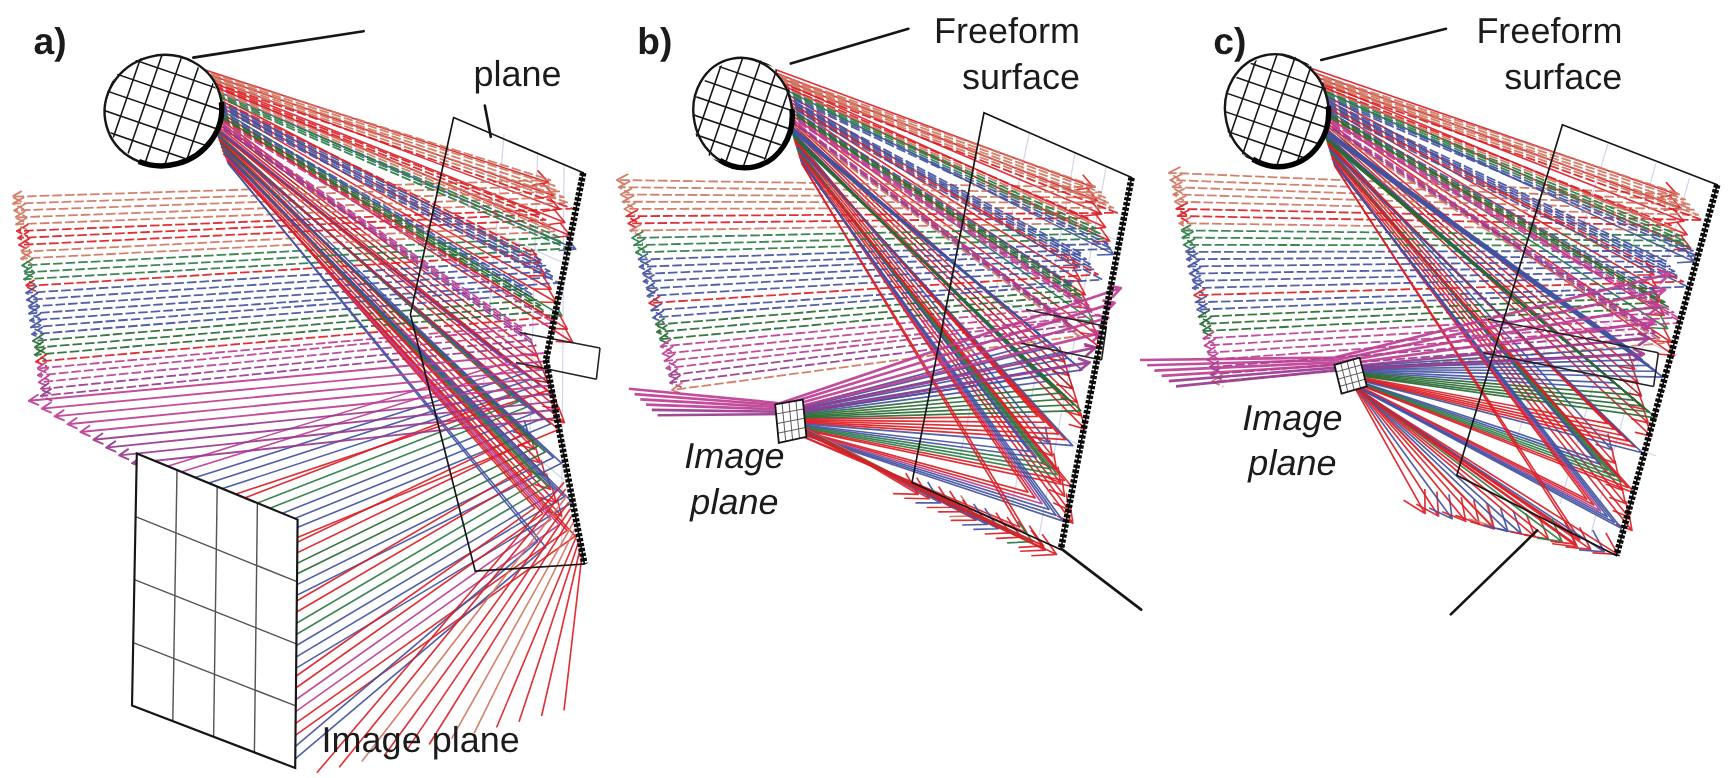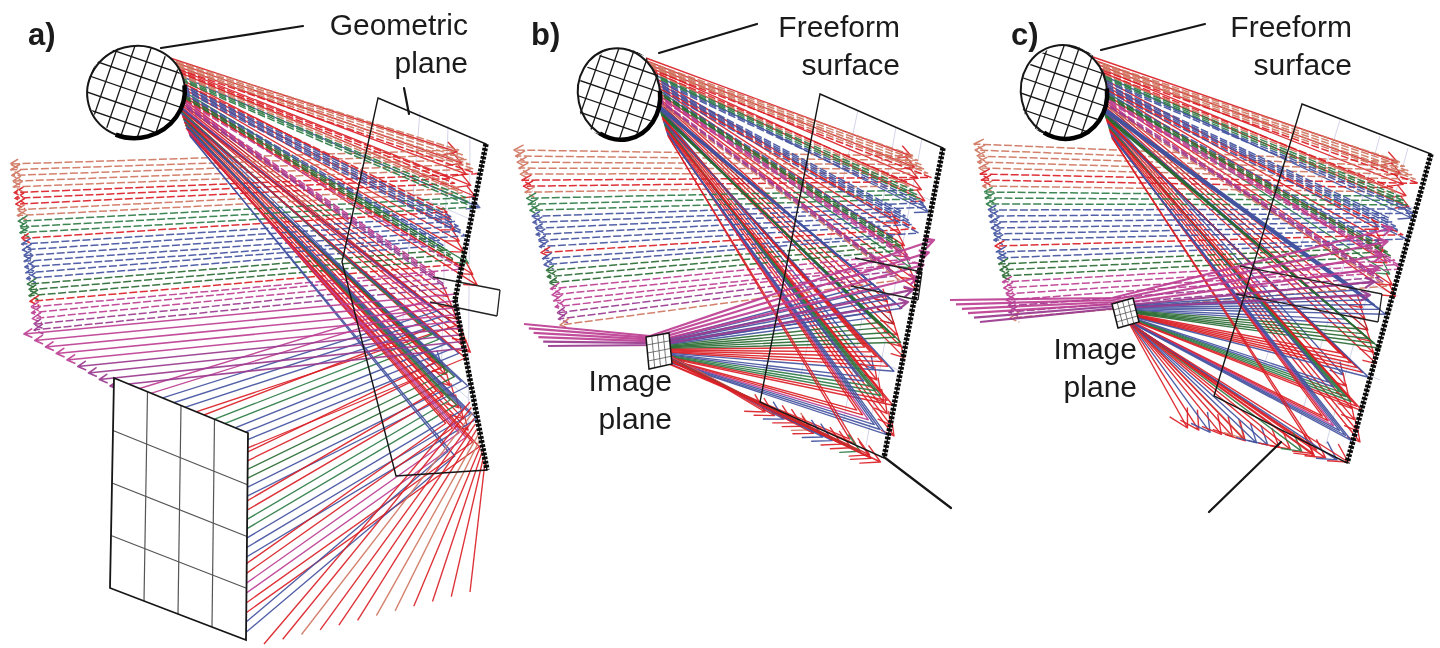--- a/index.html
+++ b/index.html
@@ -1,21 +1,21 @@
 <!DOCTYPE html>
 <html><head>
 <meta charset="utf-8">
 <style>
   html,body{margin:0;padding:0;background:#fff;}
   .fig{position:relative;width:1440px;height:648px;background:#ffffff;overflow:hidden;
        font-family:"Liberation Sans",sans-serif;}
   #figure-canvas{position:absolute;left:0;top:0;}
   .lab{position:absolute;color:#1b1b1b;font-size:30px;line-height:38px;white-space:nowrap;}
   .lab.r{text-align:right;}
-  .lab.c{text-align:right;white-space:normal;}
+  .lab.c{text-align:center;white-space:normal;font-style:italic;}
   .letter{font-weight:700;font-size:31px;}
 </style>
 </head>
 <body>
 
 <div class="fig">
   <svg id="figure-canvas" width="1440" height="648" viewBox="0 0 1440 648">
       <g>
         <g>
           <polygon points="378.0,98.0 486.0,144.0 455.0,300.0 487.0,470.0 396.0,476.0 342.0,262.0" fill="#fff" stroke="none"></polygon>
@@ -528,32 +528,33 @@
         <line x1="884" y1="457" x2="951" y2="508" stroke="#161616" stroke-width="2.2" stroke-linecap="round"></line>
         <line x1="1281" y1="442" x2="1209" y2="512" stroke="#161616" stroke-width="2.2" stroke-linecap="round"></line>
       </g>
     </svg>
 
   <div class="lab letter" style="left:28px;top:16px">a)</div>
   <div class="lab letter" style="left:531px;top:16px">b)</div>
   <div class="lab letter" style="left:1011px;top:16px">c)</div>
 
   <div class="lab r" style="left:288px;top:6px;width:180px">
-    <span>Geometric</span><br>
+    <br>
     <span>plane</span>
   </div>
   <div class="lab r" style="left:722px;top:8px;width:178px">
     <span>Freeform</span><br>
     <span>surface</span>
   </div>
   <div class="lab r" style="left:1174px;top:8px;width:178px">
     <span>Freeform</span><br>
     <span>surface</span>
   </div>
 
+  <div class="lab" style="left:268px;top:599px">Image plane</div>
 
   <div class="lab c" style="left:552px;top:362px;width:120px">
     <span>Image</span><br>
     <span>plane</span>
   </div>
   <div class="lab c" style="left:1017px;top:330px;width:120px">
     <span>Image</span><br>
     <span>plane</span>
   </div>
 

